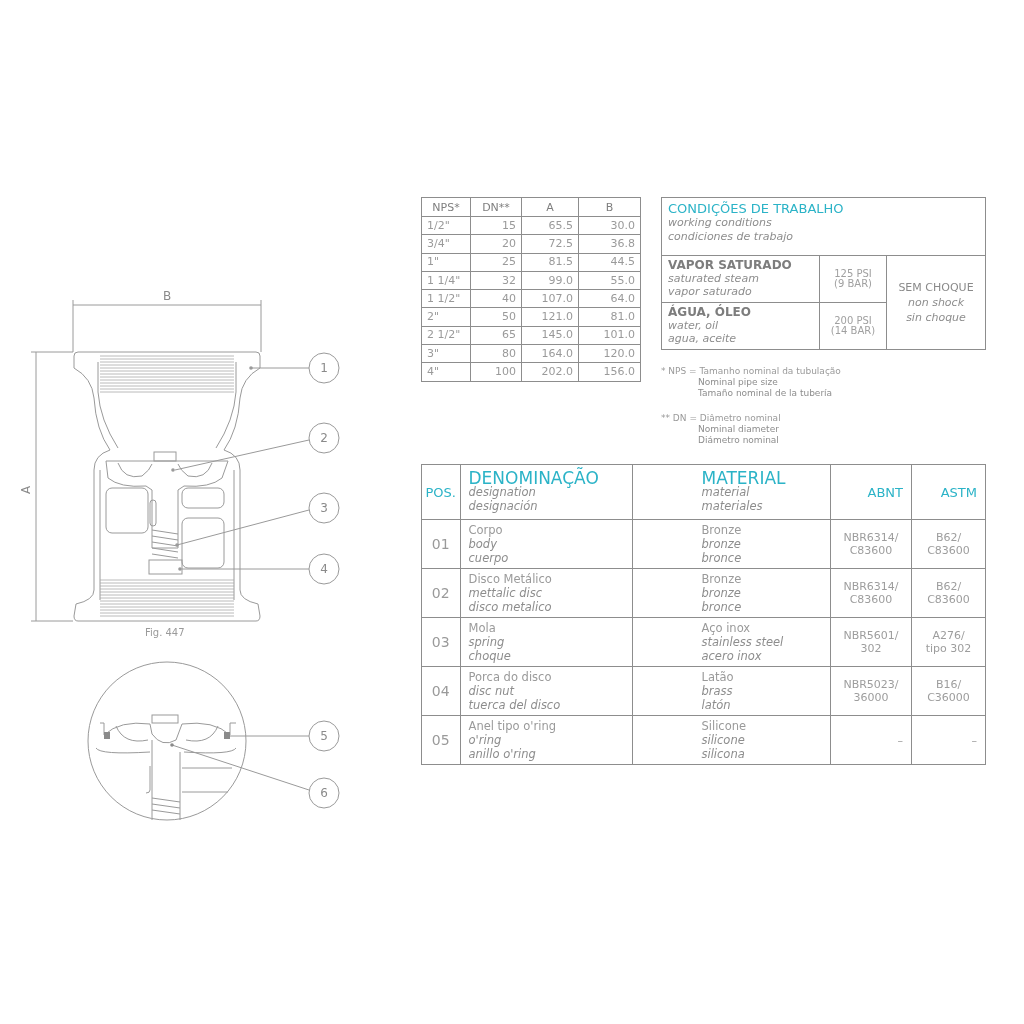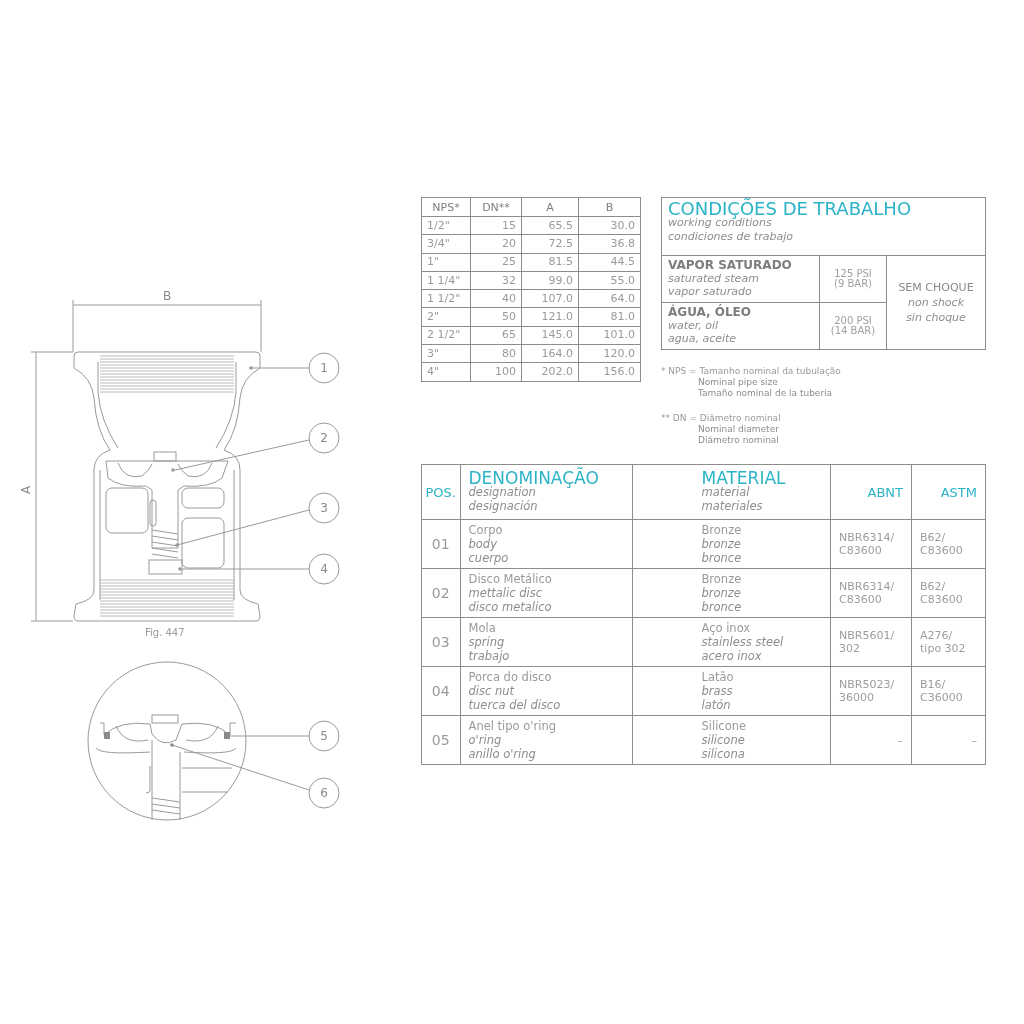--- a/index.html
+++ b/index.html
@@ -37,21 +37,21 @@
   
   #parts { left:421px; top:464px; width:565px; font-size:11.5px; }
   #parts td { vertical-align:middle; }
   #parts .hdr td { height:50px; }
   #parts .hdr .t { font-size:17px; }
   #parts .pos { width:47px; text-align:center; font-size:14px; color:#9a9a9a; }
   #parts .hdr .pos { color:#2bb3c7; font-size:13px; }
   #parts .txt { padding:2px 6px 2px 8px; line-height:14px; }
   #parts .den { width:195px; }
   #parts .mat { width:174px; padding-left:68px; }
-  #parts .std { width:76px; padding:0 8px 0 8px; font-size:11px; line-height:13px; color:#9d9d9d; }
+  #parts .std { width:76px; padding:0 8px 0 8px; font-size:11px; line-height:13px; color:#9d9d9d;text-align:center; }
   #parts .ctr { text-align:right; }
   #parts .row td { height:44px; }
 
   
   #drawing { left:0; top:270px; width:400px; height:560px; }
   .fig-cap { left:145px; top:627px; font-size:10px; color:#9a9a9a; }
 </style>
 </head>
 <body>
 
@@ -235,21 +235,21 @@
         <td class="r">202.0</td>
         <td class="r">156.0</td>
       </tr>
 </tbody>
   </table>
 
 <table id="cond" class="abs">
   <tbody>
       <tr class="hdr">
     <td colspan="3">
-      <div class="teal" style="font-size:18px">CONDIÇÕES DE TRABALHO</div>
+      <div class="teal" style="font-size:13px">CONDIÇÕES DE TRABALHO</div>
       <div class="it">working conditions</div>
       <div class="it">condiciones de trabajo</div>
     </td>
   </tr>
   <tr>
     <td class="lbl" style="width:145px">
       <div class="b">VAPOR SATURADO</div>
       <div class="it">saturated steam</div>
       <div class="it">vapor saturado</div>
     </td>
@@ -345,21 +345,21 @@
     <td class="std">
           <div>B62/</div>
           <div>C83600</div>
         </td>
   </tr>
   <tr class="row">
     <td class="pos">03</td>
     <td class="txt den">
           <div class="plain">Mola</div>
           <div class="it">spring</div>
-          <div class="it">trabajo</div>
+          <div class="it">choque</div>
         </td>
     <td class="txt mat">
           <div class="plain">Aço inox</div>
           <div class="it">stainless steel</div>
           <div class="it">acero inox</div>
         </td>
     <td class="std">
           <div>NBR5601/</div>
           <div>302</div>
         </td>

